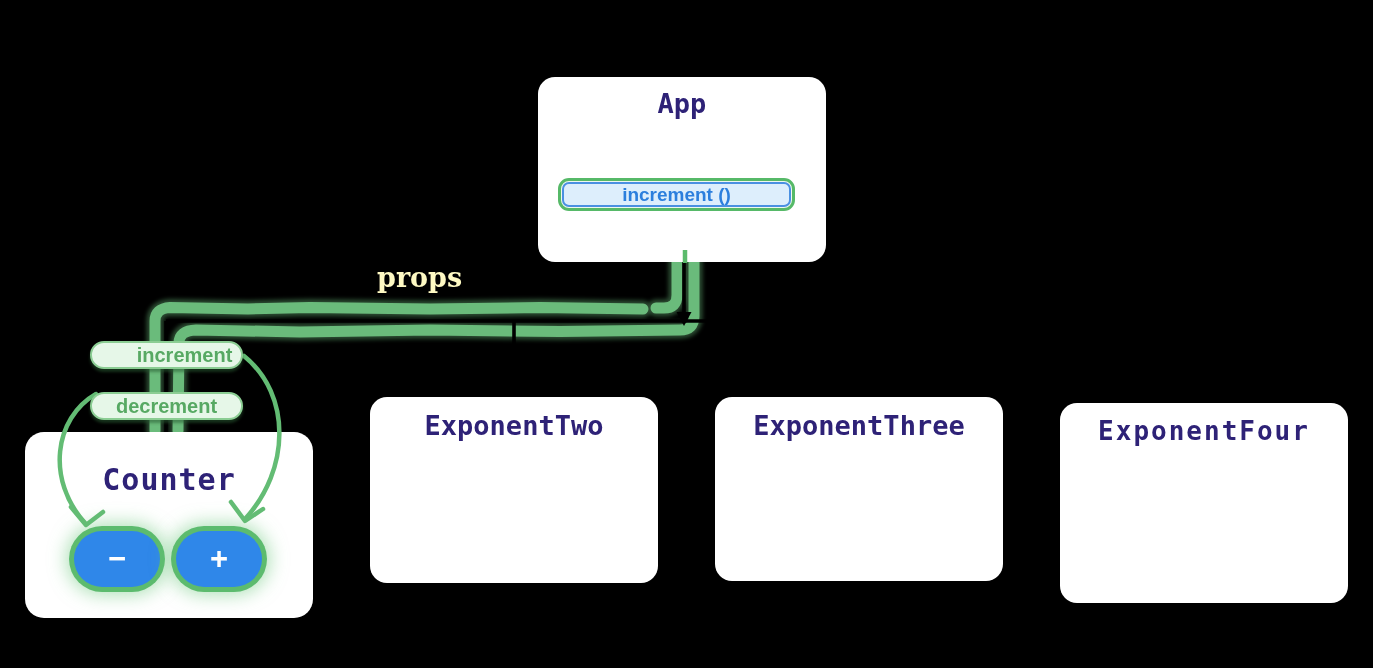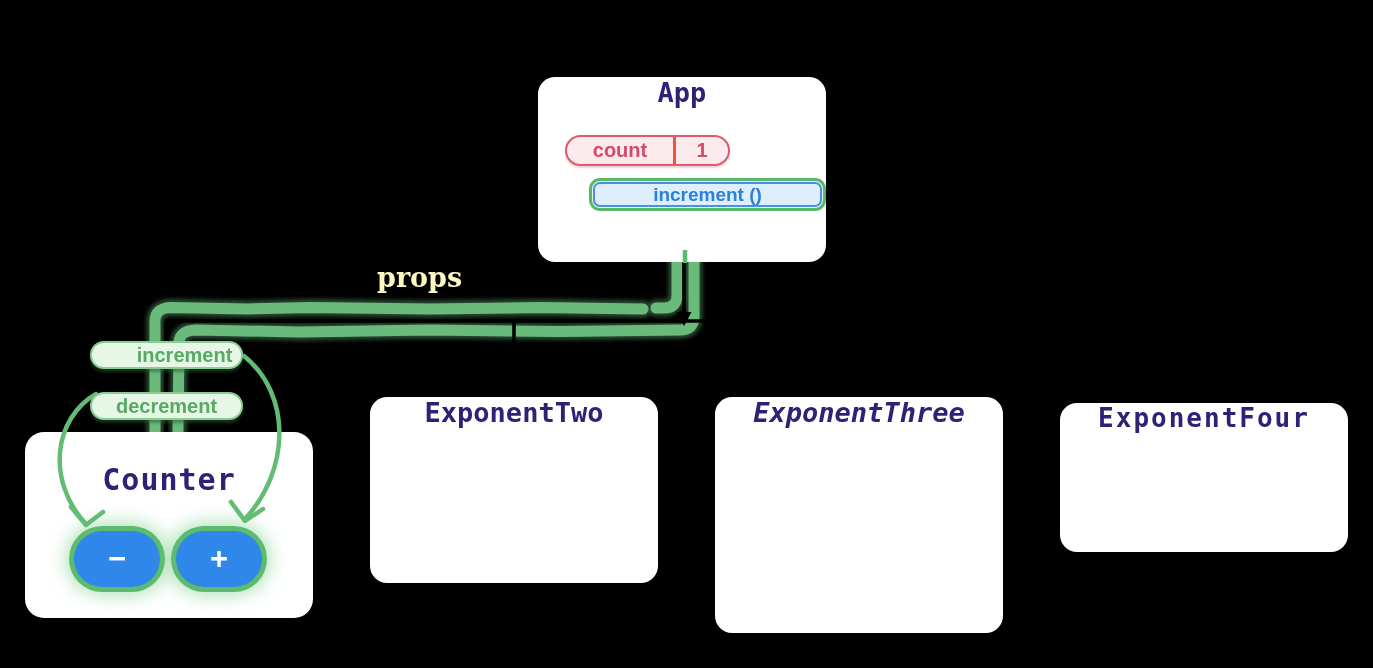--- a/index.html
+++ b/index.html
@@ -22,21 +22,21 @@
   }
   .card-title {
     font-family:"DejaVu Sans Mono","Liberation Mono",monospace;
     font-weight:700;
     color:#2e2277;
     text-align:center;
   }
 
   
   #app-card { left:538px; top:77px; width:288px; height:185px; }
-  #app-title { font-size:27px; }
+  #app-title { font-size:27px;margin-top:11px; }
 
   #count-pill {
     position:absolute; left:27px; top:58px; width:165px; height:31px;
     box-sizing:border-box;
     background:#fcebec;
     border:2px solid #e2586e;
     border-radius:16px;
     display:flex; align-items:center;
     overflow:hidden;
     box-shadow:0 2px 2px rgba(190,70,90,.25);
@@ -46,21 +46,21 @@
   .count-value { flex:1; text-align:center; color:#d5496a; font-weight:700; font-size:20px; }
 
   .method-btn {
     position:absolute; left:20px; width:237px; height:33px;
     box-sizing:border-box;
     border:3px solid #56b968;
     border-radius:11px;
     background:#eef8ef;
     padding:1px;
   }
-  #increment-method { top:101px;margin-left:31px; }
+  #increment-method { top:101px; }
   #decrement-method { top:141px; }
   .method-inner {
     width:100%; height:100%; box-sizing:border-box;
     border:2px solid #4a90e2;
     border-radius:7px;
     background:#ddeefc;
     display:flex; align-items:center; justify-content:center;
     color:#2c7fdd; font-weight:700; font-size:19px;
   }
 
@@ -98,23 +98,23 @@
     color:#fff;
     display:flex; align-items:center; justify-content:center;
     font-size:31px; font-weight:700;
     cursor:pointer;
   }
   #minus-btn { left:49px; }
   #plus-btn  { left:151px; }
 
   
   #exp-two-card   { left:370px;  top:397px; width:288px; height:186px; }
-  #exp-three-card { left:715px;  top:397px; width:288px; height:236px;font-style:italic; }
-  #exp-four-card  { left:1060px; top:403px; width:288px; height:149px; }
-  .exp-title { font-size:27px; }
+  #exp-three-card { left:715px;  top:397px; width:288px; height:184px; }
+  #exp-four-card  { left:1060px; top:403px; width:288px; height:200px; }
+  .exp-title { padding-top:13px; font-size:27px; }
   #exp-four-title { letter-spacing:2px; font-size:26px; }
 </style>
 </head>
 <body>
 
 <svg id="lines-layer" class="layer" width="1373" height="668" viewBox="0 0 1373 668">
   <defs>
     <filter id="fuzz" x="-20%" y="-20%" width="140%" height="140%">
       <feGaussianBlur stdDeviation="2"></feGaussianBlur>
     </filter>
@@ -136,25 +136,20 @@
     <path d="M514,321 V398"></path>
     <path d="M858,321 V398"></path>
     <path d="M1204,321 V404"></path>
   </g>
   <polygon points="676.5,312 691.5,312 684,326" fill="#000000"></polygon>
 </svg>
 
 <div id="app-card" class="card">
   <div id="app-title" class="card-title">App</div>
 
-  <div id="count-pill">
-    <span class="count-name">count</span>
-    <span class="count-divider"></span>
-    <span class="count-value">1</span>
-  </div>
 
   <div id="increment-method" class="method-btn">
     <div class="method-inner">increment ()</div>
   </div>
 </div>
 
 <div id="props-label">props</div>
 
 <div id="counter-card" class="card">
   <div id="counter-title" class="card-title">Counter</div>

